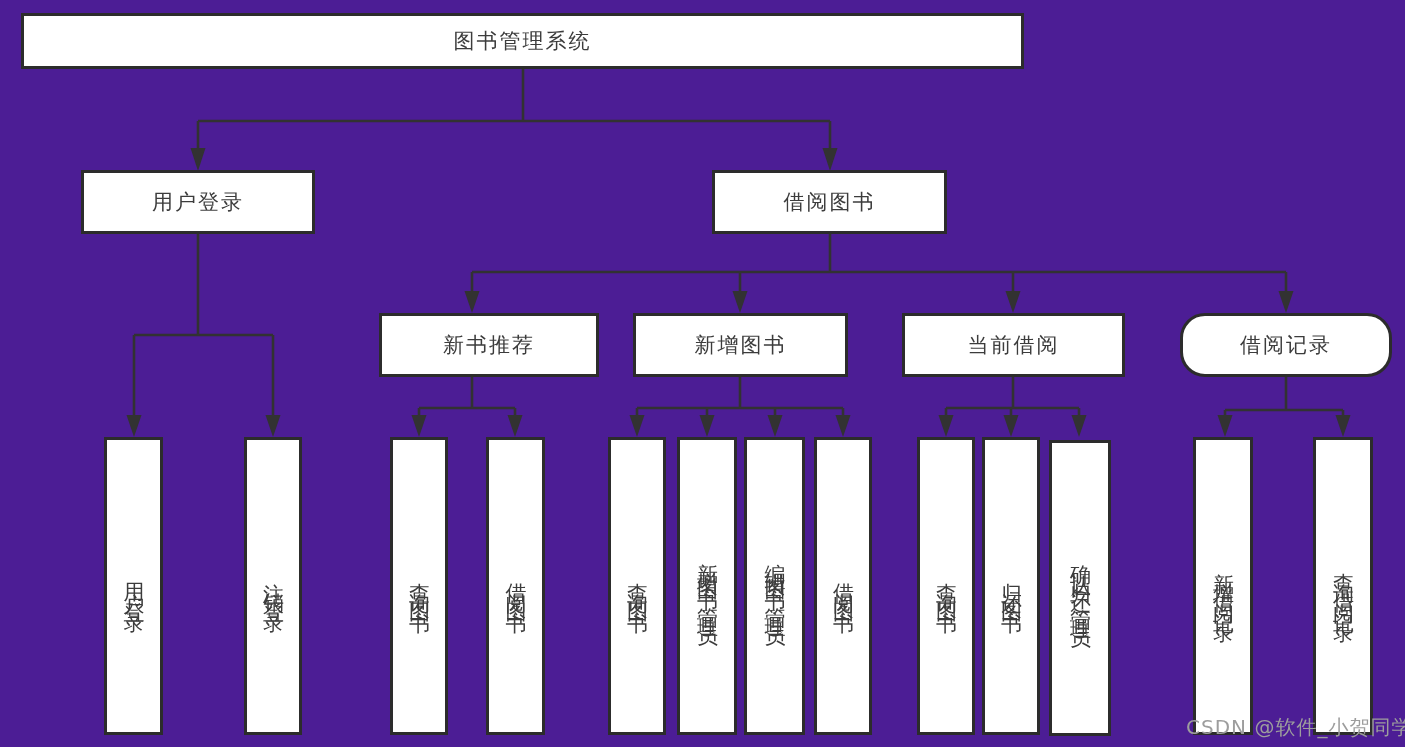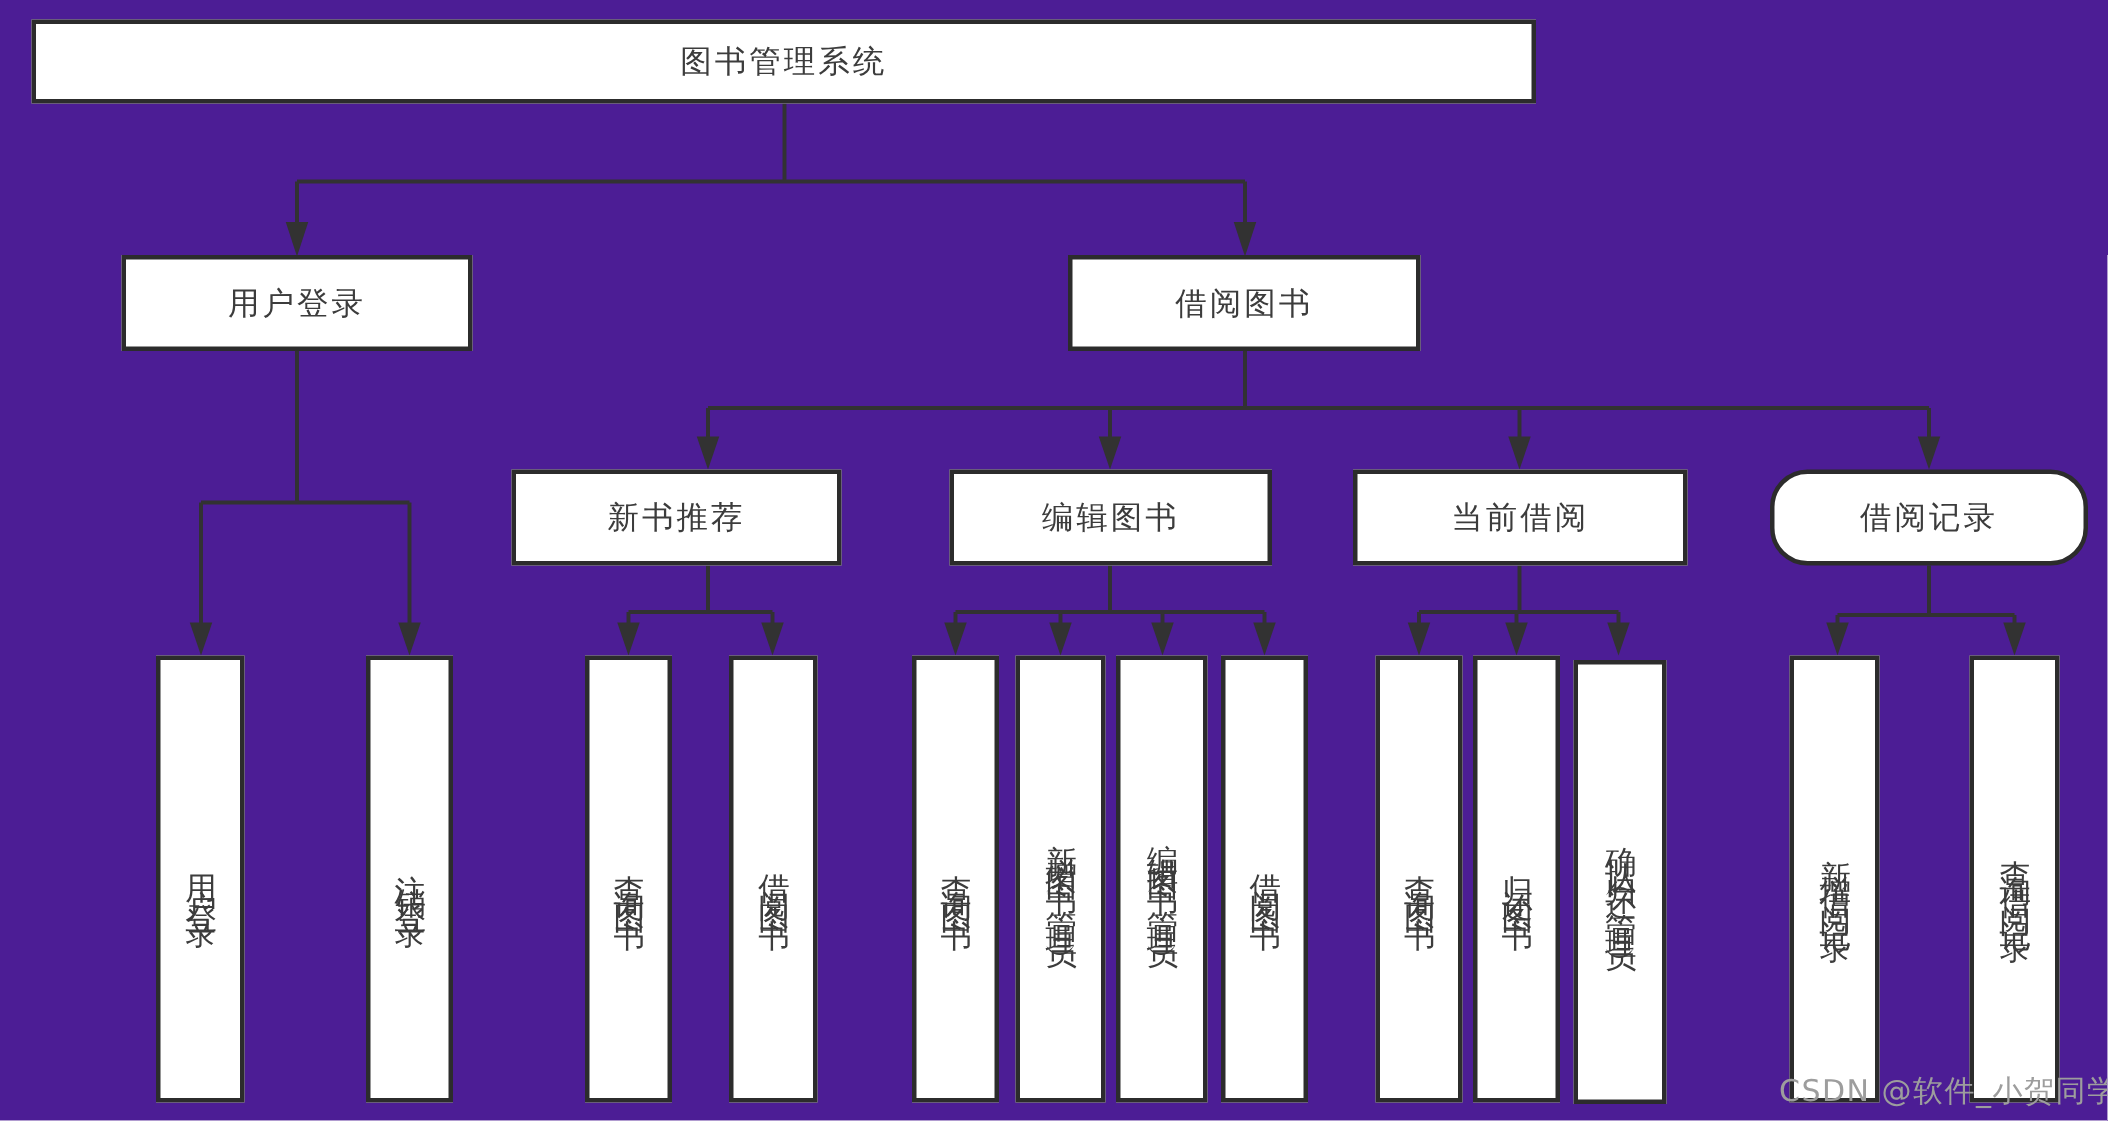--- a/index.html
+++ b/index.html
@@ -101,25 +101,25 @@
     <span>图书管理系统</span>
   </div>
 
   <div class="node h" style="left:81px; top:170px; width:234px; height:64px;">
     <span>用户登录</span>
   </div>
   <div class="node h" style="left:712px; top:170px; width:235px; height:64px;">
     <span>借阅图书</span>
   </div>
 
-  <div class="node h" style="left:341px; top:313px; width:220px; height:64px;">
+  <div class="node h" style="left:379px; top:313px; width:220px; height:64px;">
     <span>新书推荐</span>
   </div>
   <div class="node h" style="left:633px; top:313px; width:215px; height:64px;">
-    <span>编辑图书</span>
+    <span>新增图书</span>
   </div>
   <div class="node h" style="left:902px; top:313px; width:223px; height:64px;">
     <span>当前借阅</span>
   </div>
   <div class="node h" style="left:1180px; top:313px; width:212px; height:64px;border-radius:25px;">
     <span>借阅记录</span>
   </div>
 
   <div class="node v" style="left:104px; top:437px; width:59px; height:298px;">
     <span>用户登录</span>

